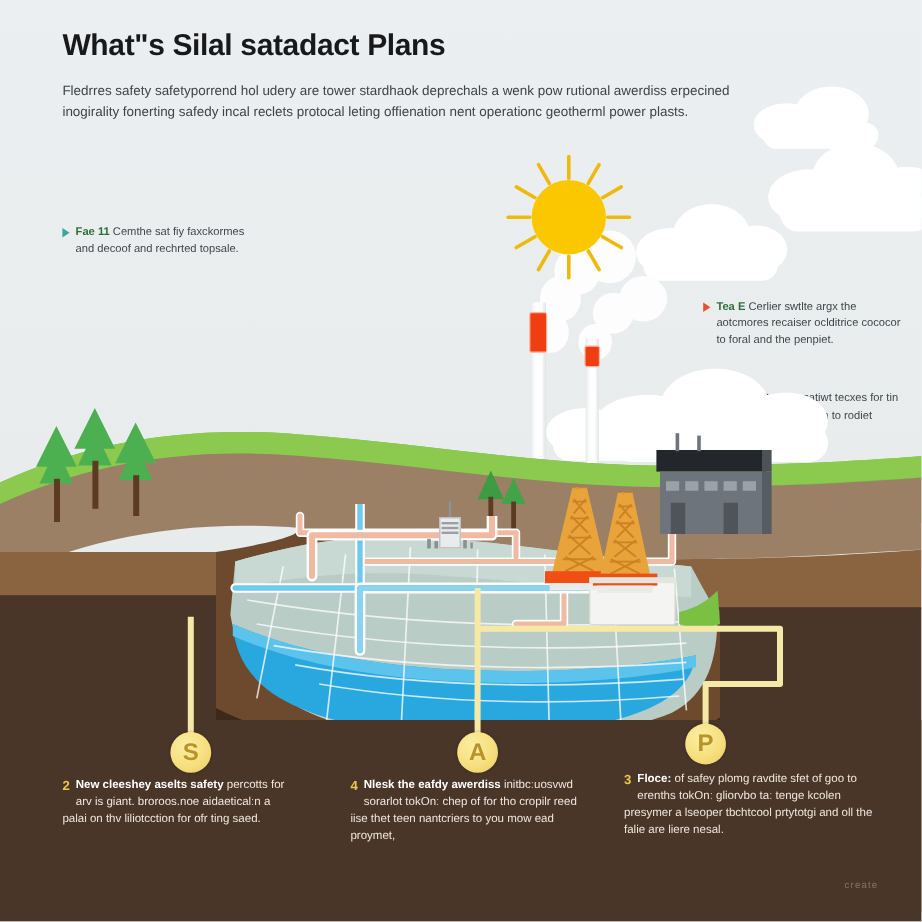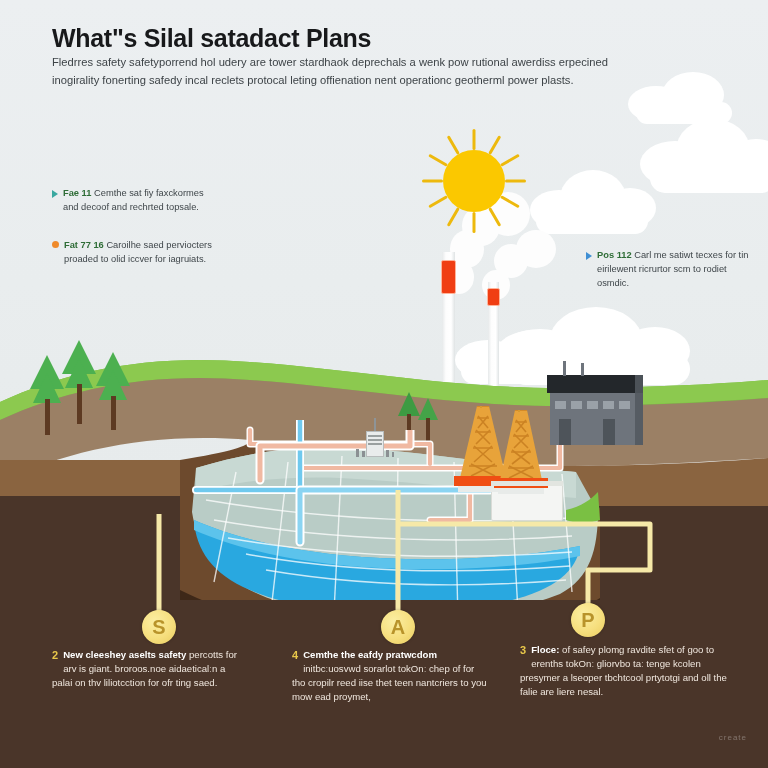--- a/index.html
+++ b/index.html
@@ -13,21 +13,21 @@
   #poster { position:absolute; inset:0; width:768px; height:768px; overflow:hidden; }
 
   
   .sky { position:absolute; left:0; top:0; width:768px; height:470px;
          background:linear-gradient(180deg,#eceff1 0%,#e9edee 60%,#e7ebec 100%); }
 
   
   .header { position:absolute; left:52px; top:24px; width:640px; z-index:30; }
   .title { font-size:25px; font-weight:bold; color:#18191b; letter-spacing:-0.3px;
            line-height:1.15; }
-  .subtitle { font-size:11.2px; color:#3d4347; line-height:1.62;
+  .subtitle { margin-top:14px; font-size:11.2px; color:#3d4347; line-height:1.62;
               width:600px; }
   .bgroup { position:absolute; }
   .bullet { display:flex; gap:5px; margin-bottom:24px; }
   .bmark { flex:0 0 auto; width:0; height:0; margin-top:4px;
            border-left:6px solid #7ab648; border-top:4px solid transparent;
            border-bottom:4px solid transparent; }
   .bmark.dot { width:7px; height:7px; border:none; border-radius:50%; margin-top:3px; }
   .btext { font-size:9.3px; line-height:1.52; color:#3f464a; width:150px; }
   .btext b { font-weight:bold; color:#2f6d37; }
 
@@ -88,21 +88,21 @@
   .dark { position:absolute; left:0; top:600px; width:768px; height:168px;
           background:#4a3529; z-index:35; }
   .dcol { position:absolute; z-index:42; }
   .dnum { color:#e9c84a; font-size:11px; font-weight:bold; float:left;
           margin-right:5px; line-height:1.45; }
   .dtext { font-size:9.6px; line-height:1.45; color:#efe6dd; }
   .dtext b { color:#ffffff; font-weight:bold; }
 
   .wmark { position:absolute; right:22px; bottom:12px; z-index:50;
            font-size:30px; color:#f2ece6; letter-spacing:-0.5px; }
-  .wsub { position:absolute; right:21px; bottom:26px; z-index:49;
+  .wsub { position:absolute; right:36px; bottom:26px; z-index:49;
           font-size:8px; color:rgba(255,255,255,.30); letter-spacing:1px; }
 </style>
 </head>
 <body>
 
 <div id="poster">
 
   <div class="sky"></div>
 
   <div class="cloudgrp" style="left:640px;top:115px;">
@@ -353,21 +353,21 @@
     <span class="dnum">2</span>
     <div class="dtext">
       <b>New cleeshey aselts safety</b>
       <span>percotts for arv is giant. broroos.noe aidaeticalːn a palai on thv liliotcction for ofr ting saed.</span>
     </div>
   </div>
 
   <div class="dcol" style="left:292px;top:648px;width:196px;">
     <span class="dnum">4</span>
     <div class="dtext">
-      <b>Cemthe the eafdy pratwcdom</b>
+      <b>Nlesk the eafdy awerdiss</b>
       <span>initbcːuosvwd sorarlot tokOnː chep of for tho cropilr reed iise thet teen nantcriers to you mow ead proymet,</span>
     </div>
   </div>
 
   <div class="dcol" style="left:520px;top:643px;width:210px;">
     <span class="dnum">3</span>
     <div class="dtext">
       <b>Floce:</b>
       <span>of safey plomg ravdite sfet of goo to erenths tokOnː gliorvbo taː tenge kcolen presymer a lseoper tbchtcool prtytotgi and oll the falie are liere nesal.</span>
     </div>
@@ -381,33 +381,33 @@
   </div>
 
   <div class="bgroup col-a">
     <div class="bullet">
       <span class="bmark" style="border-left-color:#3aa8a0;"></span>
       <span class="btext">
         <b>Fae 11</b>
         <span>Cemthe sat fiy faxckormes and decoof and rechrted topsale.</span>
       </span>
     </div>
-    <div class="bullet">
-      <span class="bmark dot" style="background:#ef8a2b;"></span>
+  </div>
+
+  <div class="bgroup col-b">
+  </div>
+
+  <div class="bgroup col-c">
+    <div class="bullet" style="margin-bottom:34px;">
+      <span class="bmark" style="border-left-color:#e8502a;"></span>
       <span class="btext">
-        <b>Fat 77 16</b>
-        <span>Caroilhe saed perviocters proaded to olid iccver for iagruiats.</span>
+        <b>Tea E</b>
+        <span>Cerlier swtlte argx the aotcmores recaiser oclditrice cococor to foral and the penpiet.</span>
       </span>
     </div>
-  </div>
-
-  <div class="bgroup col-b">
-  </div>
-
-  <div class="bgroup col-c">
     <div class="bullet">
       <span class="bmark" style="border-left-color:#3f8fd4;"></span>
       <span class="btext">
         <b>Pos 112</b>
         <span>Carl me satiwt tecxes for tin eirilewent ricrurtor scm to rodiet osmdic.</span>
       </span>
     </div>
   </div>
 
 </div>

